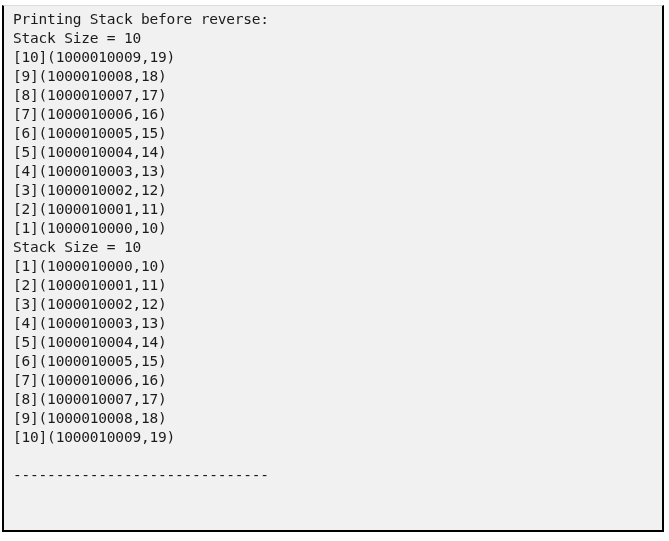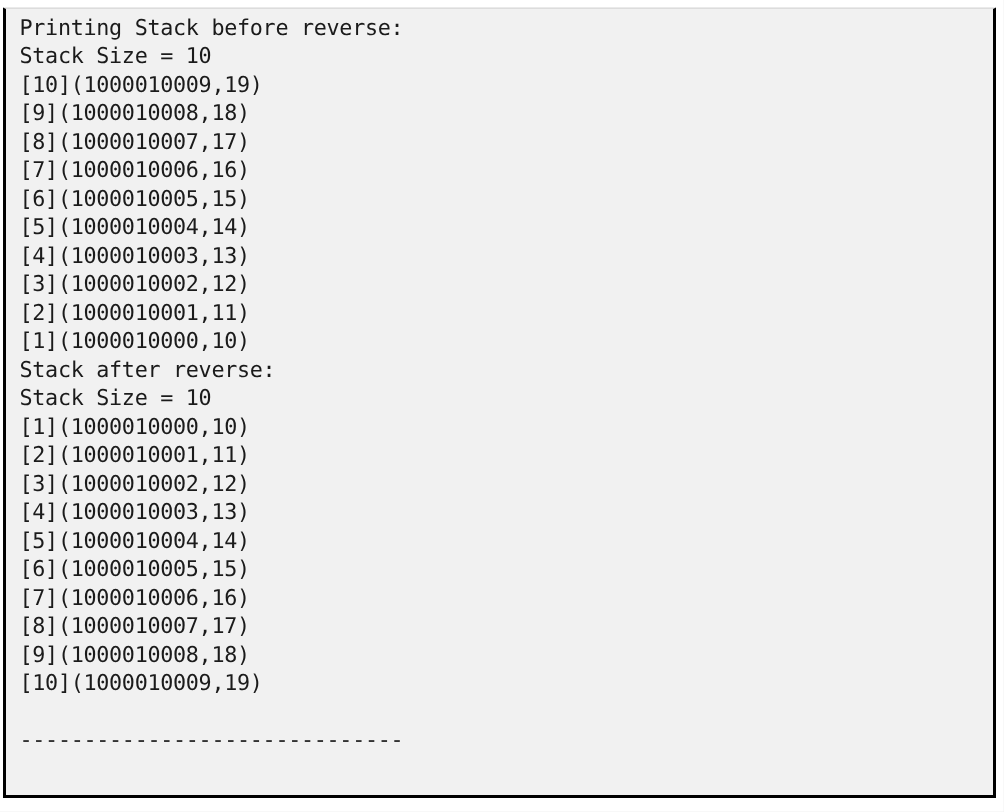--- a/index.html
+++ b/index.html
@@ -47,21 +47,20 @@
   <div class="console-line">[10](1000010009,19)</div>
   <div class="console-line">[9](1000010008,18)</div>
   <div class="console-line">[8](1000010007,17)</div>
   <div class="console-line">[7](1000010006,16)</div>
   <div class="console-line">[6](1000010005,15)</div>
   <div class="console-line">[5](1000010004,14)</div>
   <div class="console-line">[4](1000010003,13)</div>
   <div class="console-line">[3](1000010002,12)</div>
   <div class="console-line">[2](1000010001,11)</div>
   <div class="console-line">[1](1000010000,10)</div>
-  <div class="console-line">Stack after reverse:</div>
   <div class="console-line">Stack Size = 10</div>
   <div class="console-line">[1](1000010000,10)</div>
   <div class="console-line">[2](1000010001,11)</div>
   <div class="console-line">[3](1000010002,12)</div>
   <div class="console-line">[4](1000010003,13)</div>
   <div class="console-line">[5](1000010004,14)</div>
   <div class="console-line">[6](1000010005,15)</div>
   <div class="console-line">[7](1000010006,16)</div>
   <div class="console-line">[8](1000010007,17)</div>
   <div class="console-line">[9](1000010008,18)</div>

